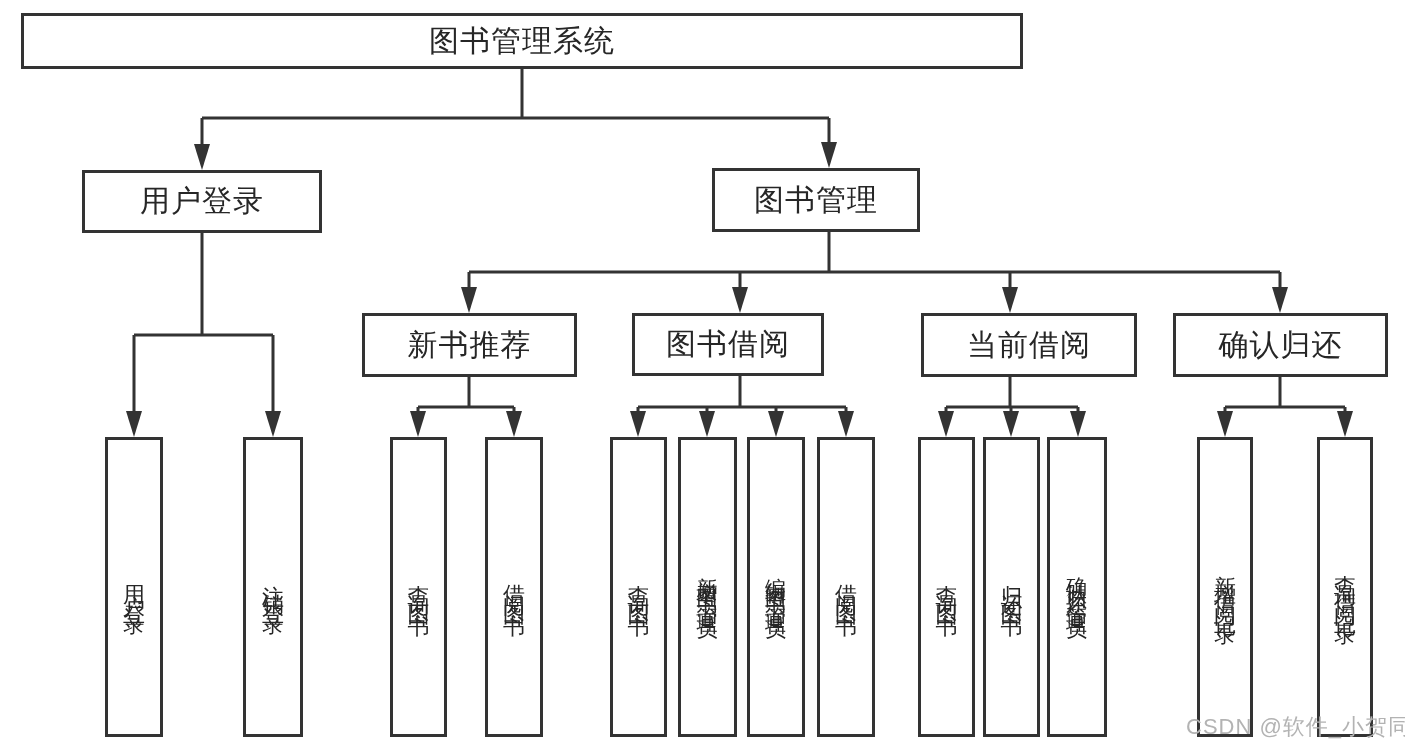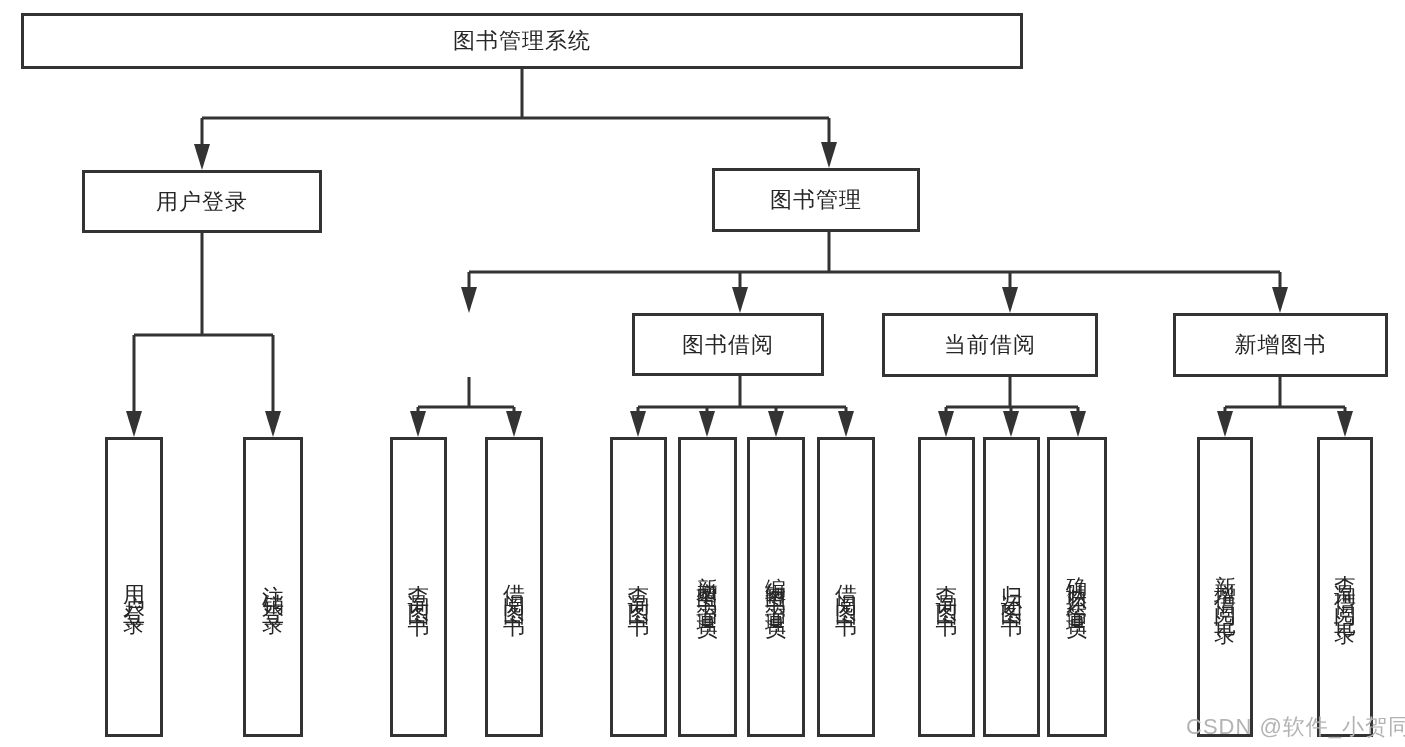--- a/index.html
+++ b/index.html
@@ -20,21 +20,21 @@
     position: absolute;
     box-sizing: border-box;
     background: #ffffff;
     border: 3px solid #333333;
     display: flex;
     align-items: center;
     justify-content: center;
     color: #262626;
   }
   .box.h span {
-    font-size: 22px;
+    font-size: 30px;
     letter-spacing: 1px;
     white-space: nowrap;
   }
   .box.v span {
     writing-mode: vertical-rl;
     text-orientation: mixed;
     font-size: 22px;
     letter-spacing: 10px;
     line-height: 1;
     white-space: nowrap;
@@ -98,28 +98,31 @@
     <span>图书管理系统</span>
   </div>
 
   <div class="box h" style="left:82px;top:170px;width:240px;height:63px">
     <span>用户登录</span>
   </div>
   <div class="box h" style="left:712px;top:168px;width:208px;height:64px">
     <span>图书管理</span>
   </div>
 
+  <div class="box h" style="left:362px;top:313px;width:215px;height:64px">
+    <span>新书推荐</span>
+  </div>
   <div class="box h" style="left:632px;top:313px;width:192px;height:63px">
     <span>图书借阅</span>
   </div>
-  <div class="box h" style="left:882px;top:313px;width:216px;height:64px">
+  <div class="box h" style="left:921px;top:313px;width:216px;height:64px">
     <span>当前借阅</span>
   </div>
   <div class="box h" style="left:1173px;top:313px;width:215px;height:64px">
-    <span>新增图书</span>
+    <span>确认归还</span>
   </div>
 
   <div class="box v" style="left:105px;top:437px;width:58px;height:300px">
     <span>用户登录</span>
   </div>
   <div class="box v" style="left:243px;top:437px;width:60px;height:300px">
     <span>注销登录</span>
   </div>
 
   <div class="box v" style="left:390px;top:437px;width:57px;height:300px">

